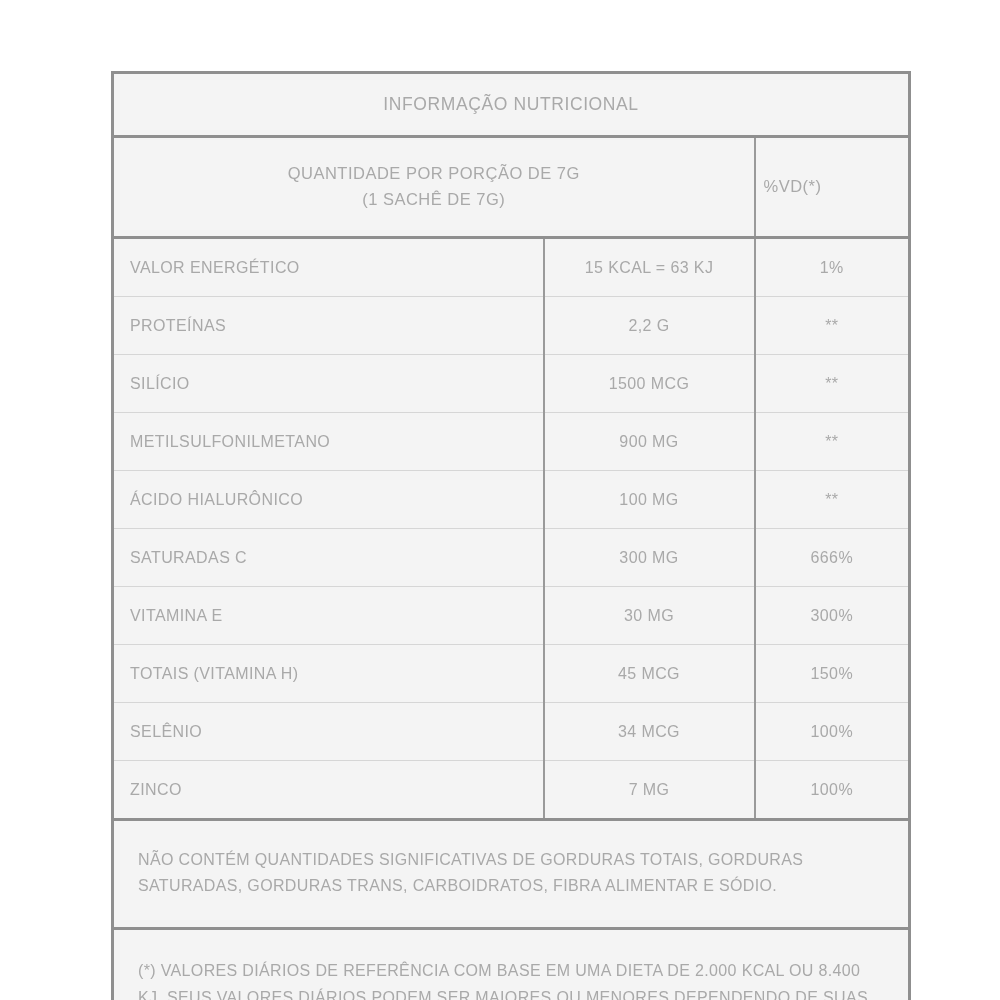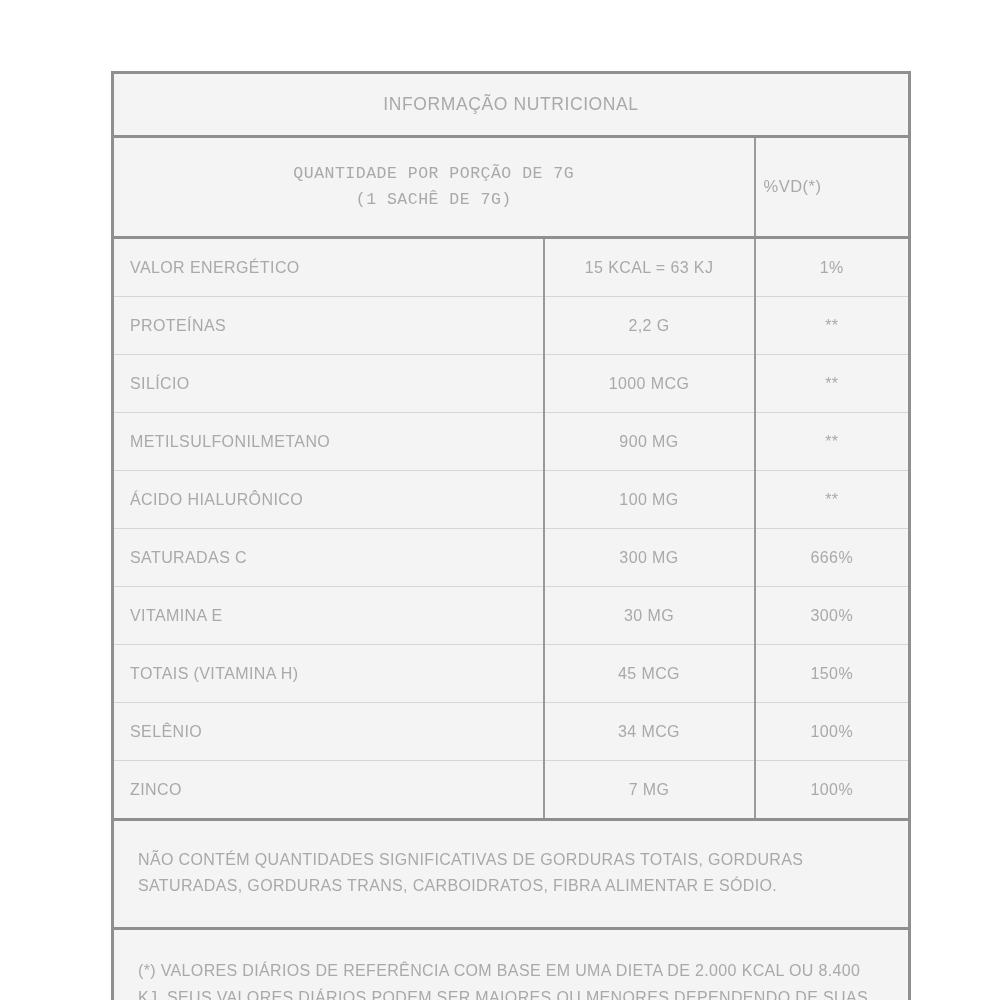--- a/index.html
+++ b/index.html
@@ -62,21 +62,21 @@
     text-align: center;
     font-size: 16.5px;
     letter-spacing: 0.5px;
     line-height: 1.55;
     border-bottom: 3px solid #8f8f8f;
   }
   .row-head td.portion {
     border-right: 2px solid #9a9a9a;
   }
   .row-head .portion-l1,
-  .row-head .portion-l2 { display: block; font-family: Liberation Mono, monospace; }
+  .row-head .portion-l2 { display: block; }
 
   
   .row-data td {
     height: 41px;
     font-size: 16px;
     letter-spacing: 0.4px;
     border-bottom: 1px solid #d6d6d6;
   }
   .row-data td.nutrient {
     text-align: left;
@@ -142,21 +142,21 @@
         <td class="value">15 KCAL = 63 KJ</td>
         <td class="vd">1%</td>
       </tr>
       <tr class="row-data">
         <td class="nutrient">PROTEÍNAS</td>
         <td class="value">2,2 G</td>
         <td class="vd stars">**</td>
       </tr>
       <tr class="row-data">
         <td class="nutrient">SILÍCIO</td>
-        <td class="value">1000 MCG</td>
+        <td class="value">1500 MCG</td>
         <td class="vd stars">**</td>
       </tr>
       <tr class="row-data">
         <td class="nutrient">METILSULFONILMETANO</td>
         <td class="value">900 MG</td>
         <td class="vd stars">**</td>
       </tr>
       <tr class="row-data">
         <td class="nutrient">ÁCIDO HIALURÔNICO</td>
         <td class="value">100 MG</td>

